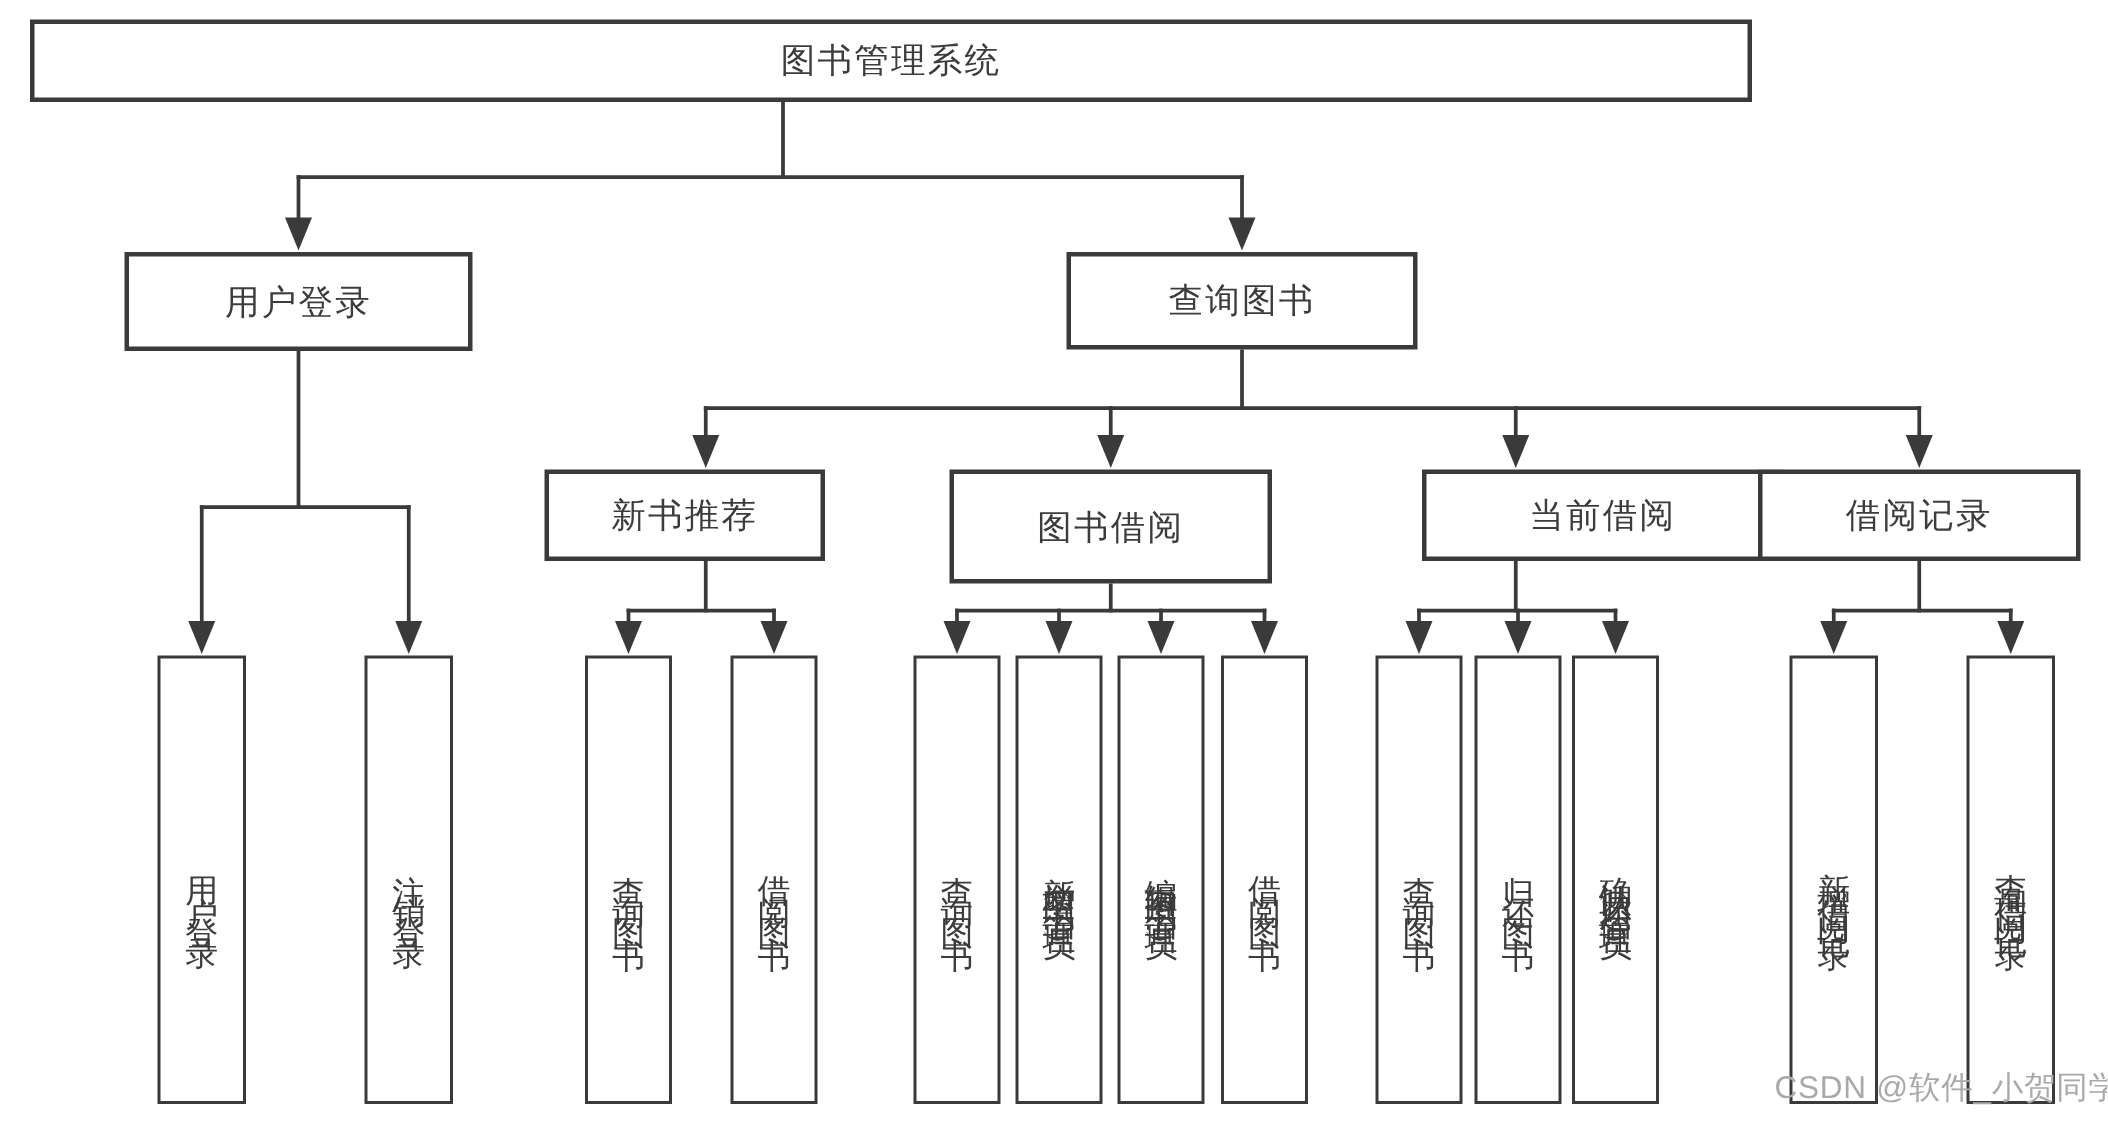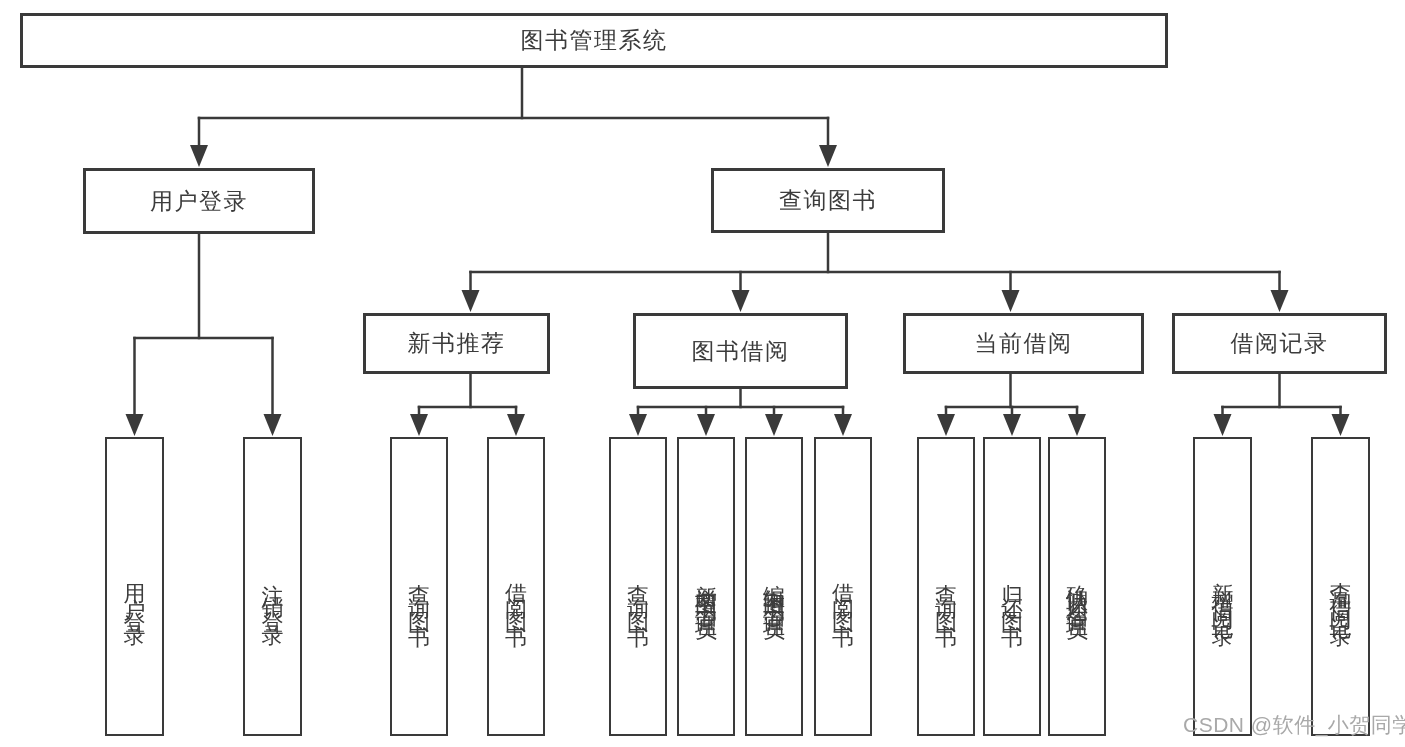--- a/index.html
+++ b/index.html
@@ -94,21 +94,21 @@
       <path d="M 1331.5 414 L 1349.5 414 L 1340.5 436 Z" fill="#3a3a3a"></path>
     </svg>
 
   <div class="box h-box" style="left:20px;top:13px;width:1148px;height:55px">图书管理系统</div>
 
   <div class="box h-box" style="left:83px;top:168px;width:232px;height:66px">用户登录</div>
   <div class="box h-box" style="left:711px;top:168px;width:234px;height:65px">查询图书</div>
 
   <div class="box h-box" style="left:363px;top:313px;width:187px;height:61px">新书推荐</div>
   <div class="box h-box" style="left:633px;top:313px;width:215px;height:76px">图书借阅</div>
-  <div class="box h-box" style="left:903px;top:313px;width:241px;height:61px">当前借阅</div>
+  <div class="box h-box" style="left:948px;top:313px;width:241px;height:61px">当前借阅</div>
   <div class="box h-box" style="left:1172px;top:313px;width:215px;height:61px">借阅记录</div>
 
   <div class="box v-box v4" style="left:105px;top:437px;width:59px;height:299px">用户登录</div>
   <div class="box v-box v4" style="left:243px;top:437px;width:59px;height:299px">注销登录</div>
 
   <div class="box v-box v4" style="left:390px;top:437px;width:58px;height:299px">查询图书</div>
   <div class="box v-box v4" style="left:487px;top:437px;width:58px;height:299px">借阅图书</div>
 
   <div class="box v-box v4" style="left:609px;top:437px;width:58px;height:299px">查询图书</div>
   <div class="box v-box v9" style="left:677px;top:437px;width:58px;height:299px">新增图书（管理员）</div>

